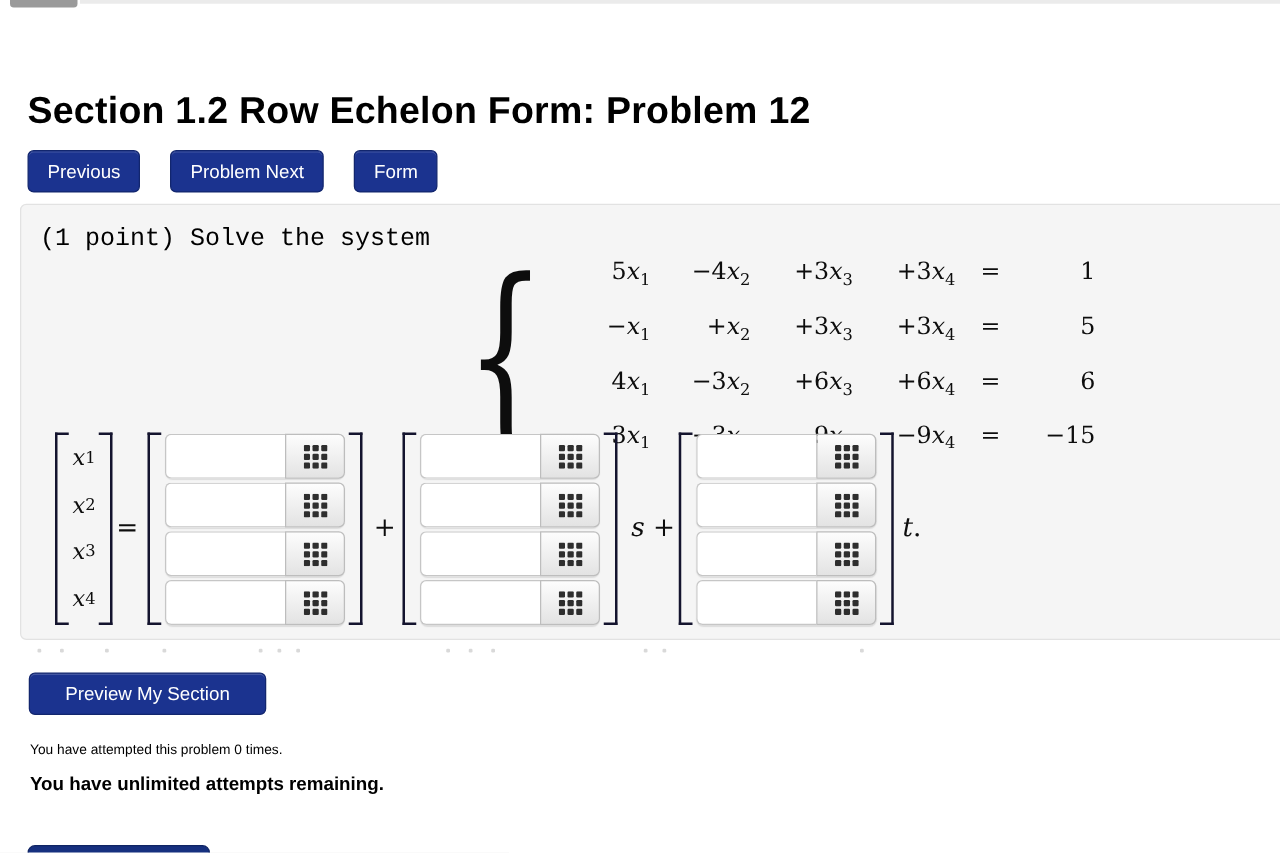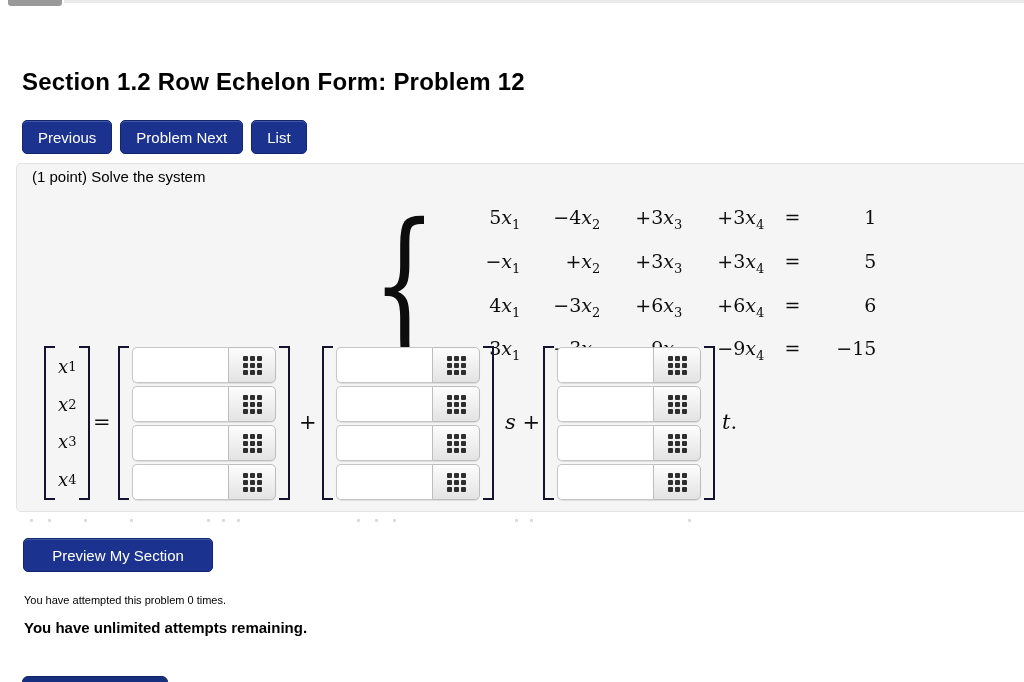--- a/index.html
+++ b/index.html
@@ -4,35 +4,35 @@
 <style>
   html,body{margin:0;padding:0;}
   body{
     width:1024px;height:682px;position:relative;overflow:hidden;
     background:#ffffff;font-family:"Liberation Sans",sans-serif;color:#000;
   }
   
   .top-thumb{position:absolute;left:8px;top:0;width:54px;height:6px;background:#9a9a9a;border-radius:0 0 3px 3px;}
   .top-line{position:absolute;left:64px;top:0;width:960px;height:3px;background:#ebebeb;}
   
-  .page-title{position:absolute;left:22px;top:52px;font-size:24px;font-weight:700;letter-spacing:0.2px;text-align:right;}
+  .page-title{position:absolute;left:22px;top:52px;font-size:30px;font-weight:700;letter-spacing:0.2px;text-align:right;}
   
   .btn{
     display:inline-flex;align-items:center;justify-content:center;
     background:#1b338f;color:#fff;border:1px solid #12266e;border-radius:5px;
     font-family:"Liberation Sans",sans-serif;font-size:15px;height:34px;
     padding:0 15px;cursor:pointer;box-shadow:inset 0 1px 0 rgba(255,255,255,0.18);
   }
-  .nav-row{position:absolute;left:22px;top:120px;display:flex;gap:8px;}
+  .nav-row{position:absolute;left:22px;top:120px;display:flex;gap:24px;}
   
   .panel{
     position:absolute;left:16px;top:163px;width:1020px;height:349px;
     background:#f5f5f5;border:1px solid #e2e2e2;border-radius:5px;box-sizing:border-box;
   }
-  .prompt{position:absolute;left:32px;top:168px;font-size:15px;}
+  .prompt{position:absolute;left:32px;top:180px;font-size:20px;font-family:Liberation Mono, monospace;}
   
   .system{position:absolute;left:372px;top:206px;display:flex;align-items:center;}
   .brace{
     font-family:"DejaVu Serif",serif;font-size:164px;font-weight:400;line-height:122px;
     transform:scaleX(0.62);transform-origin:left center;height:122px;
     display:flex;align-items:center;color:#0d0d0d;margin-right:-6px;
   }
   .eq-grid{
     display:grid;grid-template-columns:50px 62px 64px 64px 18px 58px;
     column-gap:8px;row-gap:9px;justify-items:end;align-items:baseline;
@@ -81,21 +81,21 @@
 <body>
 
 <div class="top-thumb"></div>
 <div class="top-line"></div>
 
 <h1 class="page-title">Section 1.2 Row Echelon Form: Problem 12</h1>
 
 <div class="nav-row">
   <button class="btn">Previous</button>
   <button class="btn">Problem Next</button>
-  <button class="btn">List</button>
+  <button class="btn">Form</button>
 </div>
 
 <div class="panel"></div>
 <div class="prompt">
   <span>(1 point)</span>
   <span>Solve the system</span>
 </div>
 
 <div class="system">
   <div class="brace">{</div>

